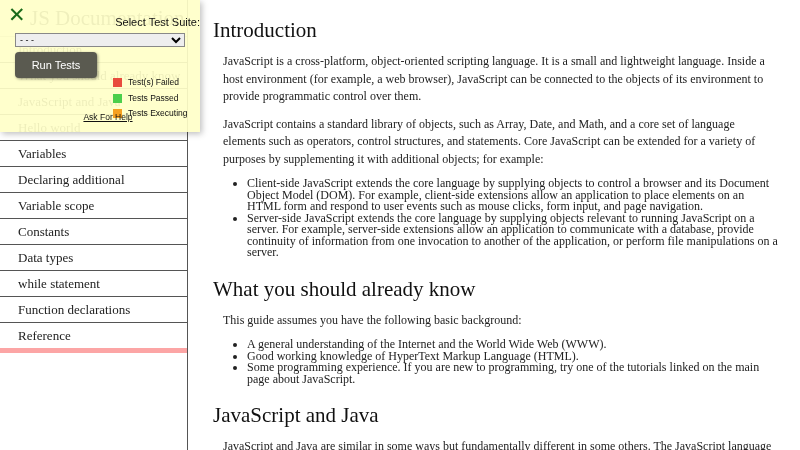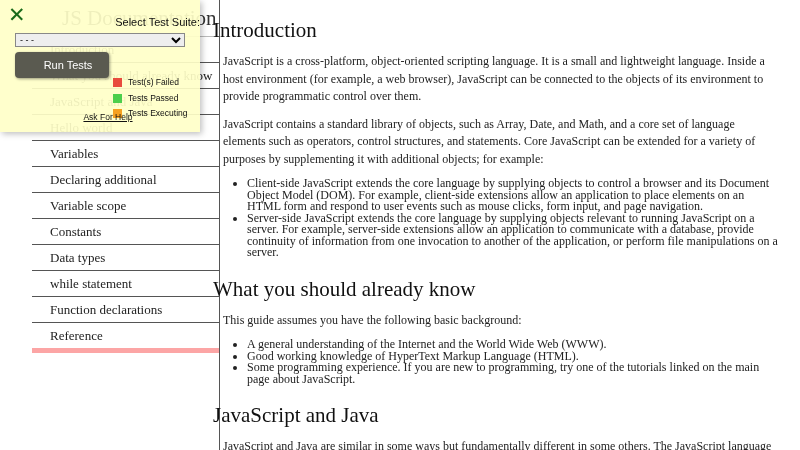--- a/index.html
+++ b/index.html
@@ -1,34 +1,34 @@
 <!DOCTYPE html>
 <html><head>
 <meta charset="utf-8">
 <style>
   html, body { margin:0; padding:0; }
   body { width:800px; height:450px; overflow:hidden; background:#fff; position:relative;
          font-family:"Liberation Serif", "DejaVu Serif", serif; color:#222; }
-  .sidebar { position:absolute; left:0; top:0; width:187px; height:450px; border-right:1px solid #555; background:#fff;padding-left:32px; }
+  .sidebar { position:absolute; left:0; top:0; width:187px; height:450px; border-right:1px solid #555; background:#fff; }
   .sb-title { font-size:21px; color:#333; padding:6px 0 0 30px; height:30px; }
   .sb-list { list-style:none; margin:0; padding:0; }
   .sb-item { height:25px; line-height:25px; border-top:1px solid #555; padding-left:18px; font-size:13px; color:#222; cursor:pointer; }
   .sb-item:last-child { border-bottom:5px solid #fca5a5; }
   .sb-list .sb-item:first-child { border-top:1px solid #bbb; }
   .main { position:absolute; left:188px; top:0; right:0; bottom:0; padding-left:25px; padding-right:20px; }
   h2 { font-weight:normal; font-size:21px; margin:18px 0 10px 0; color:#111; }
   p { font-size:12px; line-height:17.5px; margin:0 0 10px 10px; }
   ul { margin:0 0 10px 10px; padding-left:24px; font-size:12px; line-height:12px; }
   ul li { margin:0; line-height:11.5px; }
   .overlay { position:absolute; left:0; top:0; width:200px; height:132px; background:rgba(255,255,200,0.92);
              box-shadow:2px 2px 6px rgba(0,0,0,0.25); font-family:"Liberation Sans", "DejaVu Sans", sans-serif; }
   .close { position:absolute; left:8px; top:3px; font-size:21px; font-weight:bold; color:#1a6b1a; cursor:pointer; }
   .suite-label { position:absolute; left:0; width:200px; top:16px; text-align:right; font-size:11px; color:#111; }
   .suite-select { position:absolute; left:15px; top:33px; width:170px; height:14px; font-size:9px; border:1px solid #888; background:#eee; padding:0; }
-  .btn { position:absolute; left:15px; width:82px; height:26px; border-radius:4px; color:#fff; font-size:11px; text-align:center; line-height:26px; box-shadow:1px 1px 3px rgba(0,0,0,0.4); cursor:pointer;padding-left:12px; }
+  .btn { position:absolute; left:15px; width:82px; height:26px; border-radius:4px; color:#fff; font-size:11px; text-align:center; line-height:26px; box-shadow:1px 1px 3px rgba(0,0,0,0.4); cursor:pointer; }
   .btn-run { top:52px; background:#5a5a50; }
   .btn-tests { top:83px; background:#9b9b90; }
   .legend { position:absolute; left:113px; font-size:8.5px; color:#111;margin-top:20px; }
   .legend .sq { display:inline-block; width:9px; height:9px; vertical-align:middle; margin-right:6px; }
   .help { position:absolute; left:0; width:216px; top:112px; text-align:center; font-size:8.5px; text-decoration:underline; color:#111; cursor:pointer; }
 </style>
 </head>
 <body>
 
 <nav class="sidebar">

